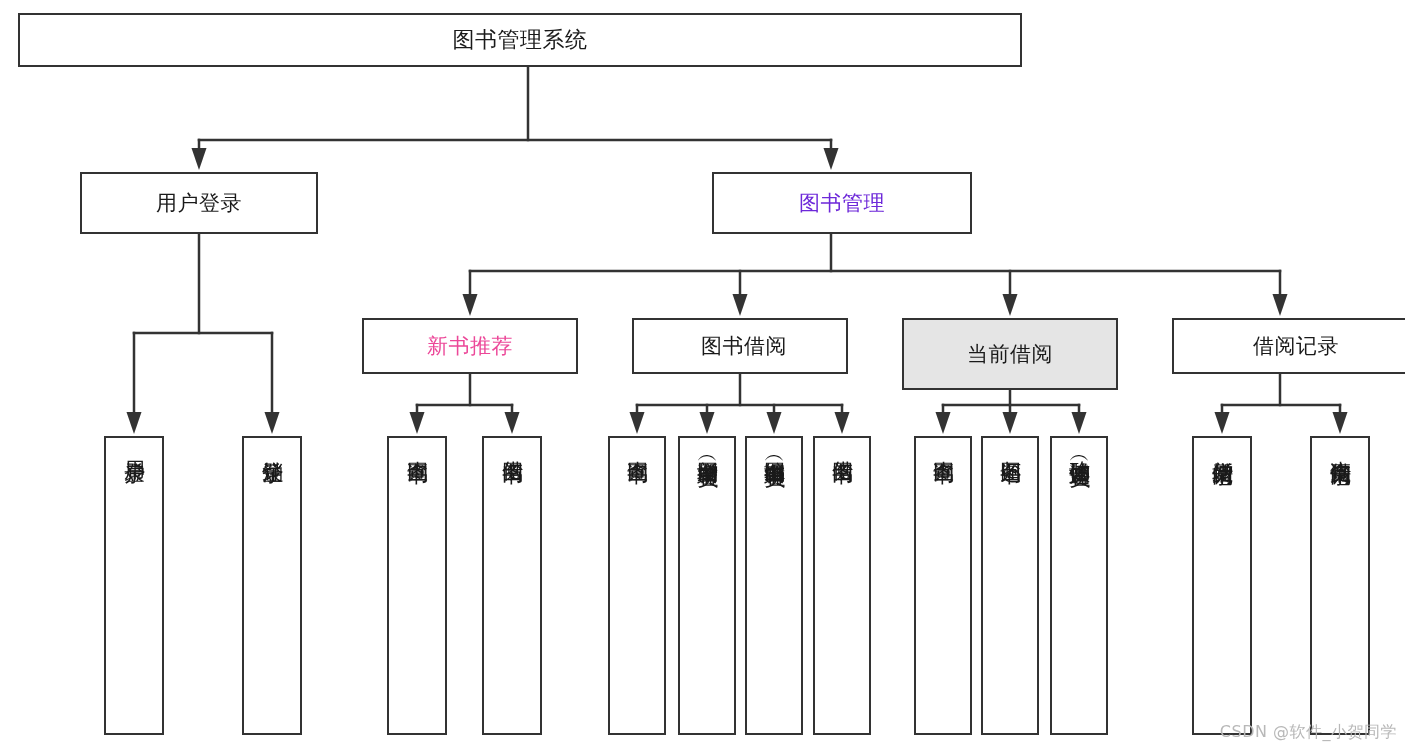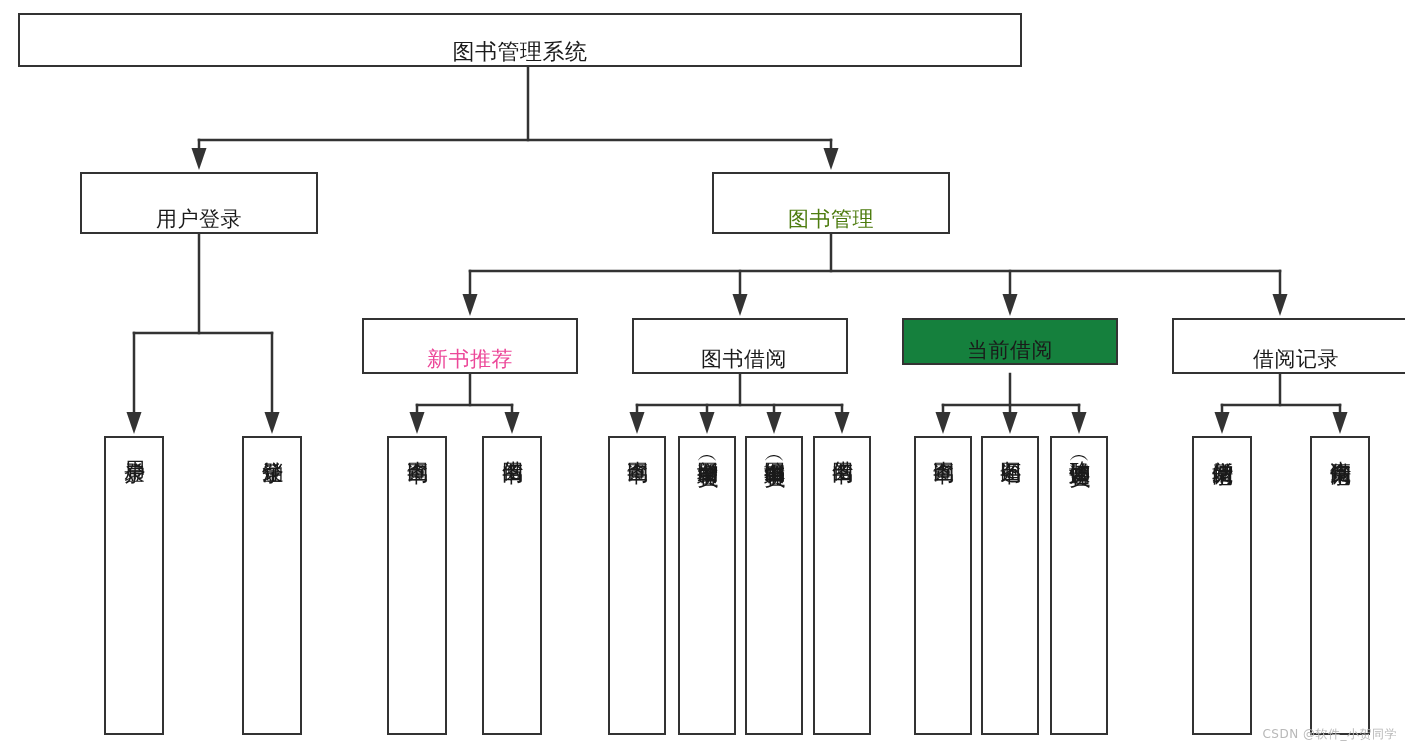--- a/index.html
+++ b/index.html
@@ -24,21 +24,21 @@
     width: 1405px;
     height: 747px;
     pointer-events: none;
   }
   .node {
     position: absolute;
     box-sizing: border-box;
     border: 2.5px solid #333333;
     background: #ffffff;
     display: flex;
-    align-items: flex-end;
+    align-items: center;
     justify-content: center;
     color: #1a1a1a;
   }
   .node .label {
     display: block;
     text-align: center;
     line-height: 1.18;
     letter-spacing: 0.5px;
   }
   .node.horizontal .label {
@@ -54,21 +54,21 @@
     text-orientation: upright;
     font-size: 21px;
     line-height: 1.12;
     letter-spacing: 1px;
   }
   .node.root .label { font-size: 22px; }
   .watermark {
     position: absolute;
     right: 8px;
     bottom: 4px;
-    font-size: 12px;
+    font-size: 16px;
     color: #b8b8b8;
     letter-spacing: 0.5px;
     white-space: nowrap;
   }
 </style>
 </head>
 <body>
 
 <div id="canvas">
 
@@ -127,30 +127,30 @@
       <path d="M 1332.5 412 L 1347.5 412 L 1340 434 Z" fill="#333333"></path>
     </svg>
 
   <div id="nodes-layer">
       <div class="node horizontal root" style="left: 18px; top: 13px; width: 1004px; height: 54px; border-color: rgb(51, 51, 51); background: rgb(255, 255, 255); color: rgb(26, 26, 26);">
         <span class="label">图书管理系统</span>
       </div>
       <div class="node horizontal level1" style="left: 80px; top: 172px; width: 238px; height: 62px; border-color: rgb(51, 51, 51); background: rgb(255, 255, 255); color: rgb(26, 26, 26);">
         <span class="label">用户登录</span>
       </div>
-      <div class="node horizontal level1" style="left: 712px; top: 172px; width: 238px; height: 62px; border-color: rgb(51, 51, 51); background: rgb(255, 255, 255); color: #4d7c0f;">
+      <div class="node horizontal level1" style="left: 712px; top: 172px; width: 260px; height: 62px; border-color: rgb(51, 51, 51); background: rgb(255, 255, 255); color: #6d28d9;">
         <span class="label">图书管理</span>
       </div>
       <div class="node horizontal level2" style="left: 362px; top: 318px; width: 216px; height: 56px; border-color: rgb(51, 51, 51); background: rgb(255, 255, 255); color: #ec4899;">
         <span class="label">新书推荐</span>
       </div>
       <div class="node horizontal level2" style="left: 632px; top: 318px; width: 216px; height: 56px; border-color: rgb(51, 51, 51); background: rgb(255, 255, 255); color: rgb(26, 26, 26); padding-left: 8px;">
         <span class="label">图书借阅</span>
       </div>
-      <div class="node horizontal level2" style="left: 902px; top: 318px; width: 216px; height: 47px; border-color: rgb(51, 51, 51); background: #15803d; color: rgb(26, 26, 26);">
+      <div class="node horizontal level2" style="left: 902px; top: 318px; width: 216px; height: 72px; border-color: rgb(51, 51, 51); background: #e5e5e5; color: rgb(26, 26, 26);">
         <span class="label">当前借阅</span>
       </div>
       <div class="node horizontal level2" style="left: 1172px; top: 318px; width: 248px; height: 56px; border-color: rgb(51, 51, 51); background: rgb(255, 255, 255); color: rgb(26, 26, 26);">
         <span class="label">借阅记录</span>
       </div>
       <div class="node vertical leaf" style="left: 104px; top: 436px; width: 60px; height: 299px; border-color: rgb(51, 51, 51); background: rgb(255, 255, 255); color: rgb(26, 26, 26);">
         <span class="label">用户登录</span>
       </div>
       <div class="node vertical leaf" style="left: 242px; top: 436px; width: 60px; height: 299px; border-color: rgb(51, 51, 51); background: rgb(255, 255, 255); color: rgb(26, 26, 26);">
         <span class="label">注销登录</span>

